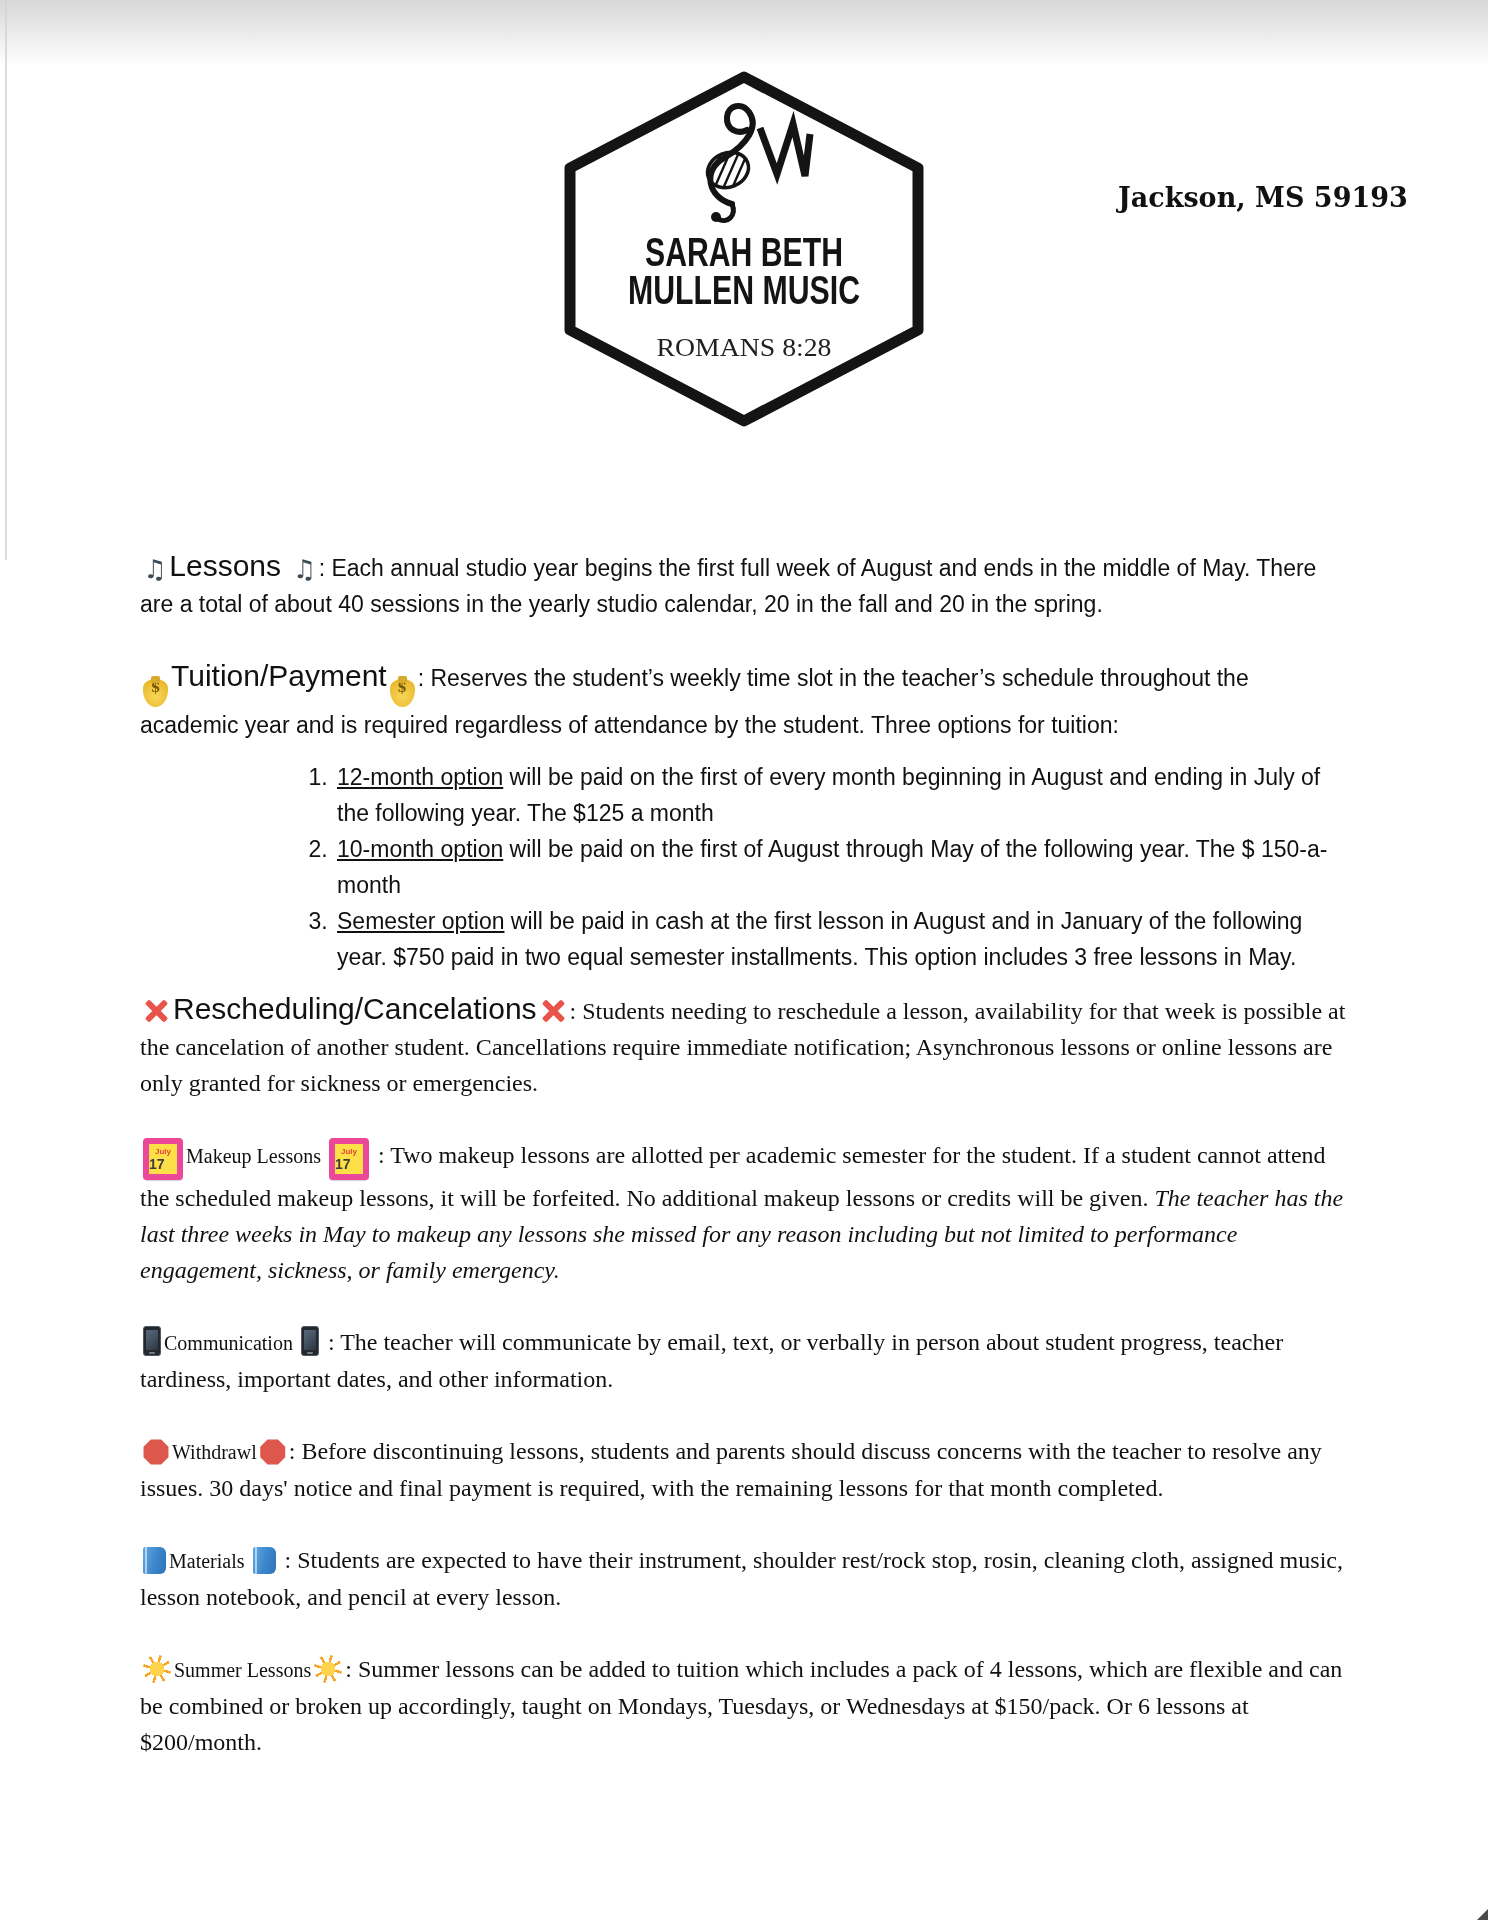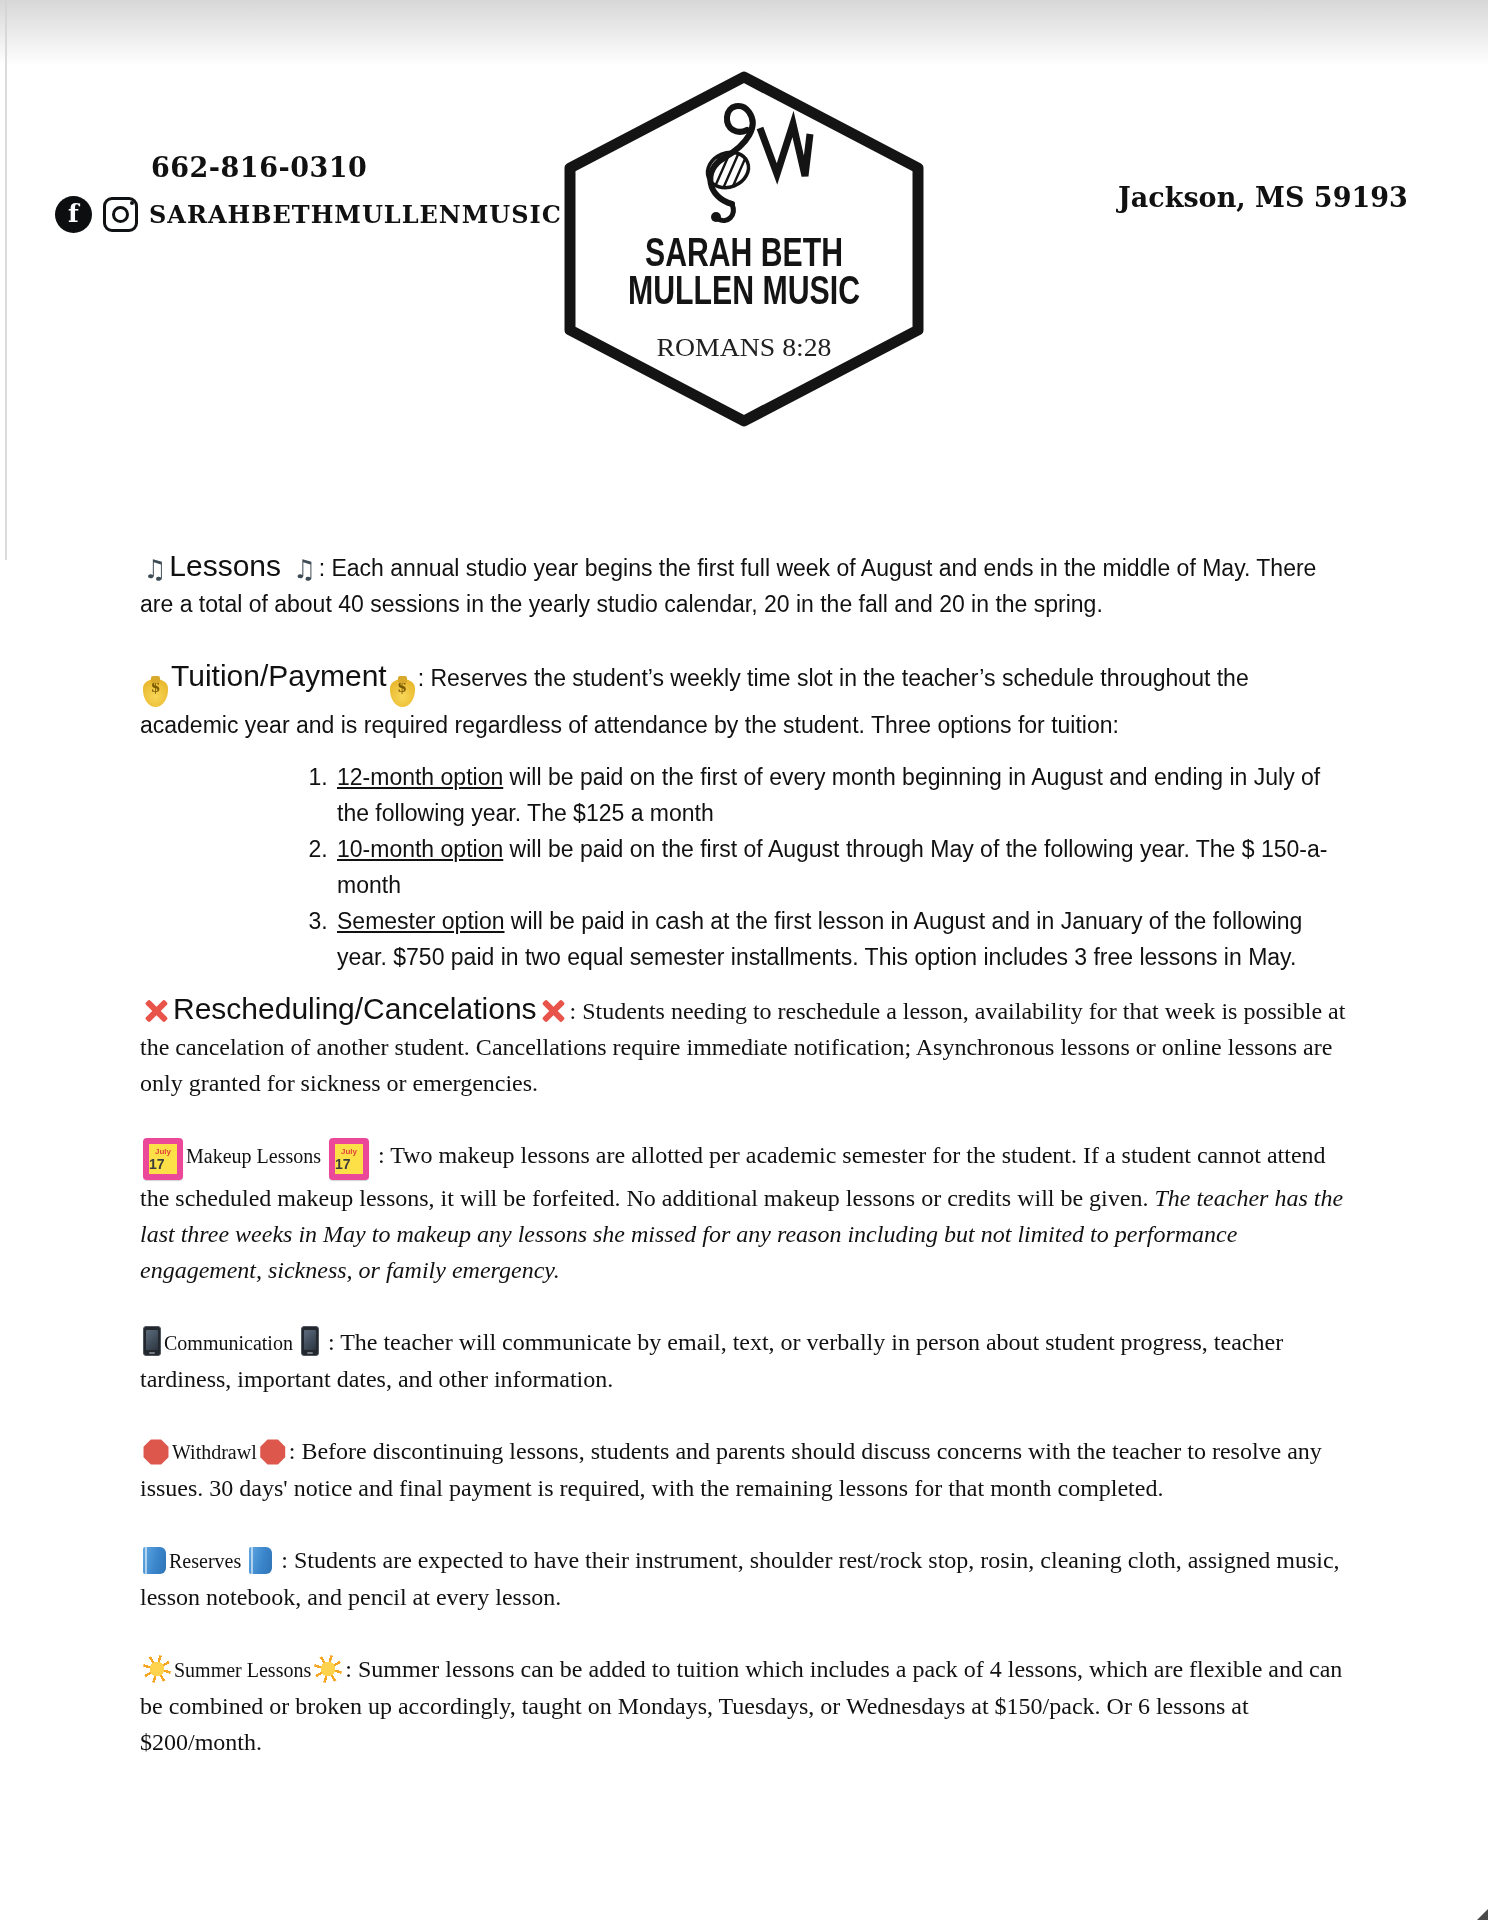--- a/index.html
+++ b/index.html
@@ -70,28 +70,20 @@
           background:radial-gradient(circle,#ffd34d 0 36%,rgba(255,211,77,0) 38%),
                      repeating-conic-gradient(from 8deg,#f6a623 0deg 13deg,rgba(246,166,35,0) 13deg 45deg);}
 </style>
 </head>
 <body>
 
 <div class="page">
   <div class="top-shade"></div>
   <div class="left-edge"></div>
 
-  <div class="hdr-left">
-    <div class="hdr-phone">662-816-0310</div>
-    <div class="hdr-social">
-      <span class="fb-icon">f</span>
-      <span class="ig-icon"></span>
-      <span class="hdr-handle">SARAHBETHMULLENMUSIC</span>
-    </div>
-  </div>
 
   <div class="hdr-right">Jackson, MS 59193</div>
 
   <svg class="logo" width="376" height="358" viewBox="0 0 376 358">
     <polygon points="188,7 362,98 362,260 188,351 14,260 14,98" fill="#ffffff" stroke="#141414" stroke-width="11" stroke-linejoin="round"></polygon>
     <g stroke="#141414" fill="none" stroke-linecap="round">
       <clipPath id="headclip">
           <ellipse cx="172" cy="100" rx="21" ry="17" transform="rotate(-22 172 100)"></ellipse>
         </clipPath>
       <ellipse cx="172" cy="100" rx="21" ry="17" transform="rotate(-22 172 100)" stroke-width="3.5"></ellipse>
@@ -118,18 +110,18 @@
       <div class="section sans"><span class="ic ic-music-notes">♫</span><span class="sec-label f-sans">Lessons </span><span class="ic ic-music-notes">♫</span><span class="sec-sep">: </span><span>Each annual studio year begins the first full week of August and ends in the middle of May. There are a total of about 40 sessions in the yearly studio calendar, 20 in the fall and 20 in the spring.</span></div>
       <div class="section sans"><span class="ic ic-money-bag"><span class="money-symbol">$</span></span><span class="sec-label f-sans">Tuition/Payment</span><span class="ic ic-money-bag"><span class="money-symbol">$</span></span><span class="sec-sep">: </span><span>Reserves the student’s weekly time slot in the teacher’s schedule throughout the academic year and is required regardless of attendance by the student. Three options for tuition:</span><ol class="opts">
           <li><span class="underline">12-month option</span><span> will be paid on the first of every month beginning in August and ending in July of the following year. The $125 a month</span></li>
           <li><span class="underline">10-month option</span><span> will be paid on the first of August through May of the following year. The $ 150-a-month</span></li>
           <li><span class="underline">Semester option</span><span> will be paid in cash at the first lesson in August and in January of the following year. $750 paid in two equal semester installments. This option includes 3 free lessons in May.</span></li>
         </ol></div>
       <div class="section serif tight"><span class="ic ic-x"></span><span class="sec-label f-sans">Rescheduling/Cancelations</span><span class="ic ic-x"></span><span class="sec-sep">: </span><span>Students needing to reschedule a lesson, availability for that week is possible at the cancelation of another student. Cancellations require immediate notification; Asynchronous lessons or online lessons are only granted for sickness or emergencies.</span></div>
       <div class="section serif"><span class="ic ic-calendar"><span class="cal-month">July</span><span class="cal-day">17</span></span><span class="sec-label f-serif">Makeup Lessons </span><span class="ic ic-calendar"><span class="cal-month">July</span><span class="cal-day">17</span></span><span class="sec-sep"> : </span><span>Two makeup lessons are allotted per academic semester for the student. If a student cannot attend the scheduled makeup lessons, it will be forfeited. No additional makeup lessons or credits will be given. </span><span class="italic">The teacher has the last three weeks in May to makeup any lessons she missed for any reason including but not limited to performance engagement, sickness, or family emergency.</span></div>
       <div class="section serif"><span class="ic ic-phone"></span><span class="sec-label f-serif">Communication </span><span class="ic ic-phone"></span><span class="sec-sep"> :  </span><span>The teacher will communicate by email, text, or verbally in person about student progress, teacher tardiness, important dates, and other information.</span></div>
       <div class="section serif"><span class="ic ic-octagon"></span><span class="sec-label f-serif">Withdrawl</span><span class="ic ic-octagon"></span><span class="sec-sep">: </span><span>Before discontinuing lessons, students and parents should discuss concerns with the teacher to resolve any issues. 30 days' notice and final payment is required, with the remaining lessons for that month completed.</span></div>
-      <div class="section serif"><span class="ic ic-book"></span><span class="sec-label f-serif">Reserves </span><span class="ic ic-book"></span><span class="sec-sep"> : </span><span>Students are expected to have their instrument, shoulder rest/rock stop, rosin, cleaning cloth, assigned music, lesson notebook, and pencil at every lesson.</span></div>
+      <div class="section serif"><span class="ic ic-book"></span><span class="sec-label f-serif">Materials </span><span class="ic ic-book"></span><span class="sec-sep"> : </span><span>Students are expected to have their instrument, shoulder rest/rock stop, rosin, cleaning cloth, assigned music, lesson notebook, and pencil at every lesson.</span></div>
       <div class="section serif"><span class="ic ic-sun"></span><span class="sec-label f-serif">Summer Lessons</span><span class="ic ic-sun"></span><span class="sec-sep">: </span><span>Summer lessons can be added to tuition which includes a pack of 4 lessons, which are flexible and can be combined or broken up accordingly, taught on Mondays, Tuesdays, or Wednesdays at $150/pack. Or 6 lessons at $200/month.</span></div>
     </div>
 
   <div class="corner-fold"></div>
 </div>
 
 </body></html>

